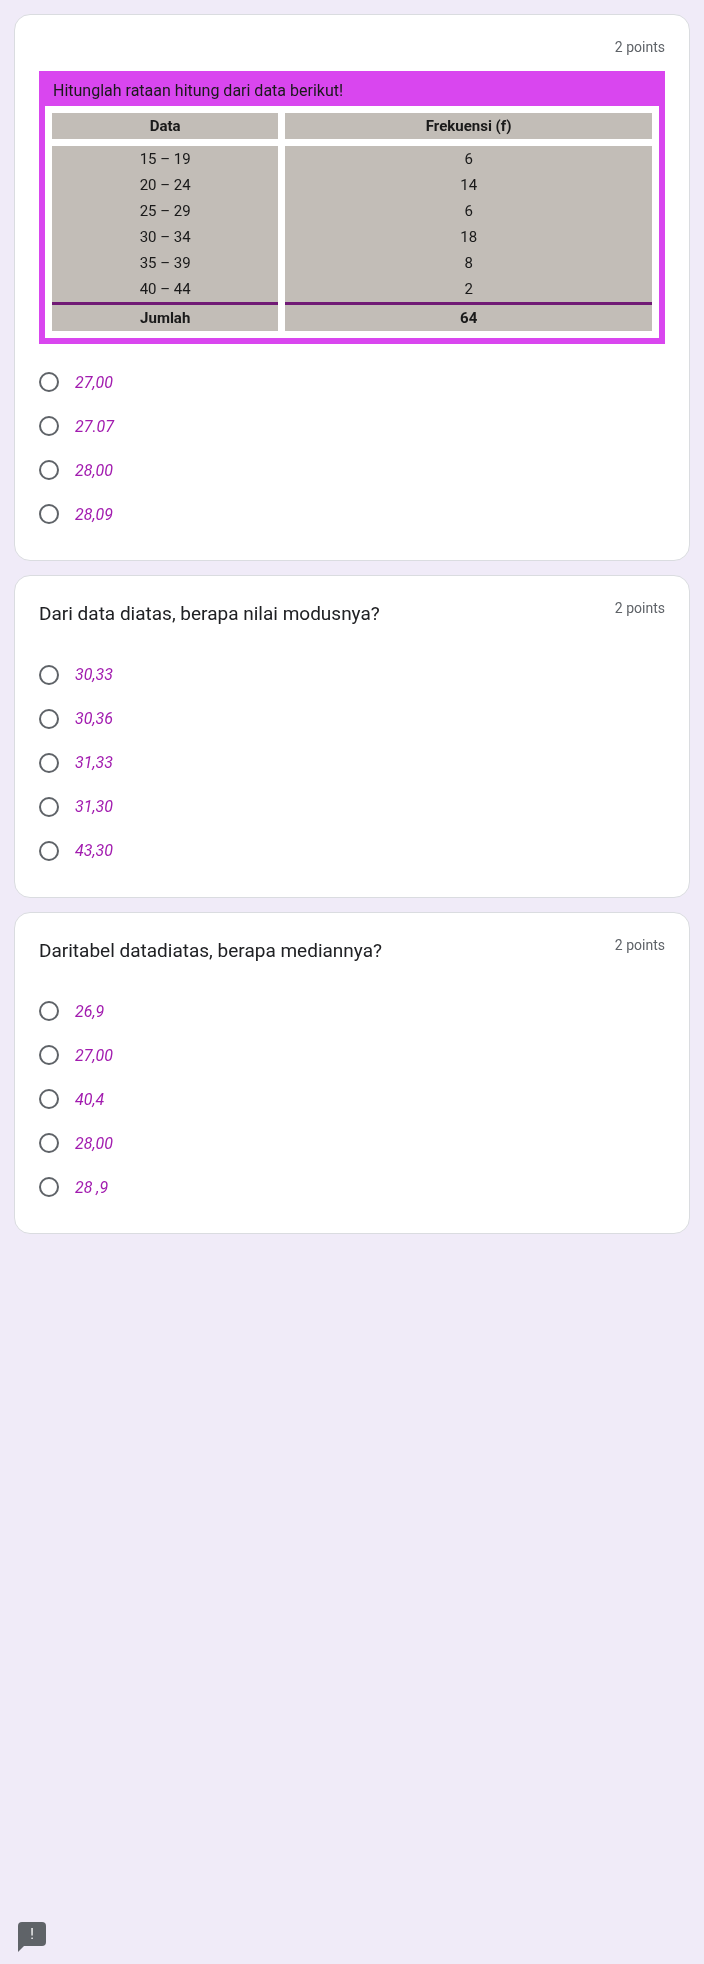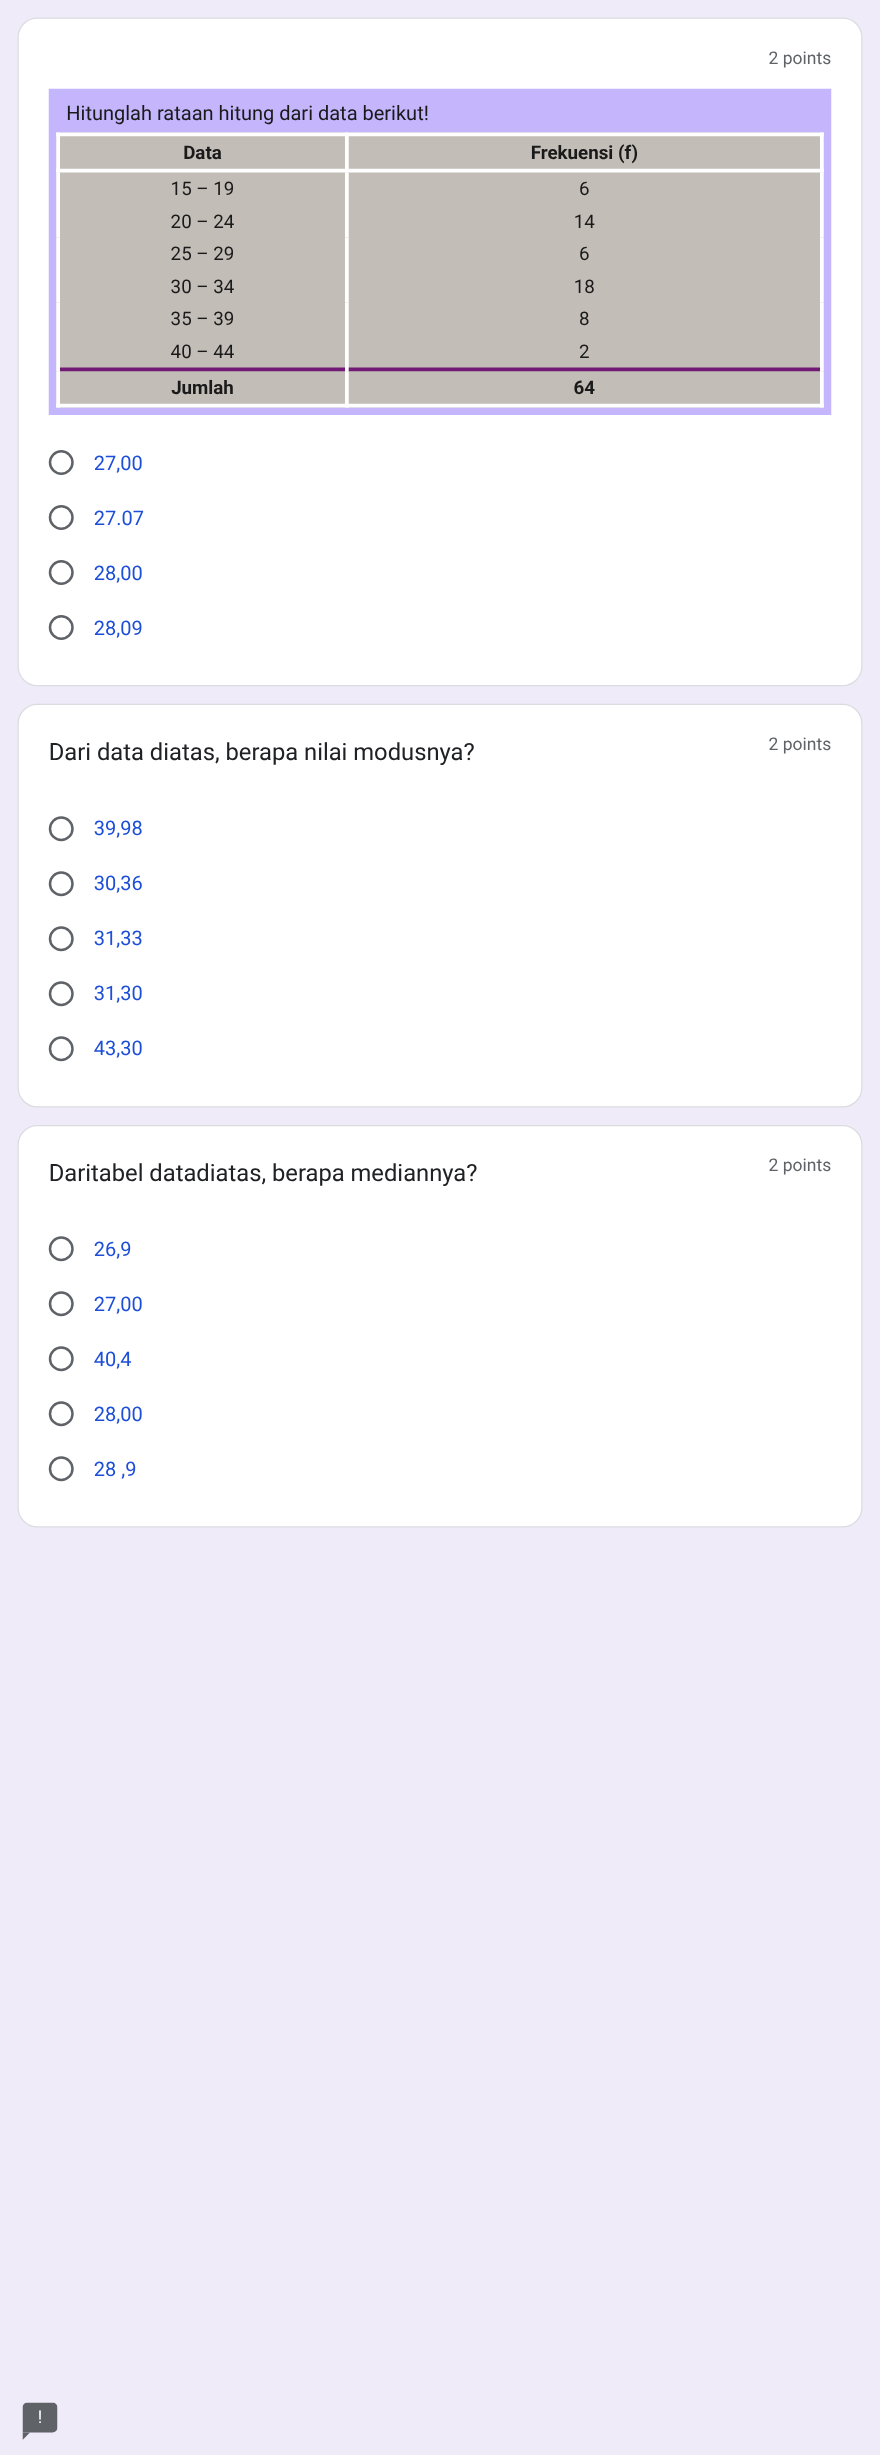--- a/index.html
+++ b/index.html
@@ -35,36 +35,36 @@
     line-height: 1.5;
     flex: 1;
     padding-right: 20px;
   }
   .question-header .qpoints {
     font-size: 14px;
     color: #5f6368;
     white-space: nowrap;
   }
   .image-block {
-    background: #c4b5fd;
+    background: #d946ef;
     padding: 6px;
     margin-bottom: 16px;
   }
   .image-title {
     font-size: 16px;
     padding: 4px 8px 6px;
     color: #1a1a1a;
   }
   table.freq {
     width: 100%;
     border-collapse: collapse;
     background: #c2bdb7;
   }
   table.freq th, table.freq td {
-    border: 3px solid #ffffff;
+    border: 7px solid #ffffff;
     text-align: center;
     padding: 4px 0;
     font-size: 15px;
     color: #1a1a1a;
   }
   table.freq th { font-weight: 700; }
   table.freq td.datacell, table.freq td.freqcell { border-top: none; border-bottom: none; }
   table.freq tr.sumrow td { font-weight: 700; border-top: 3px solid #701a75; }
   .options { margin-top: 12px; }
   .option {
@@ -73,21 +73,21 @@
     padding: 12px 0;
     cursor: pointer;
   }
   .radio {
     width: 20px; height: 20px;
     border: 2px solid #5f6368;
     border-radius: 50%;
     margin-right: 16px;
     flex-shrink: 0;
   }
-  .opt-label { font-size: 16px; color: #1d4ed8; }
+  .opt-label { font-size: 16px; color: #a21caf; font-style: italic; }
   .report-btn {
     position: fixed;
     left: 18px;
     bottom: 18px;
     width: 28px; height: 24px;
     background: #5f6368;
     border-radius: 4px 4px 4px 0;
     display: flex;
     align-items: center;
     justify-content: center;
@@ -172,21 +172,21 @@
   </div>
 
   <div class="card">
     <div class="question-header">
       <div class="qtext">Dari data diatas, berapa nilai modusnya?</div>
       <div class="qpoints">2 points</div>
     </div>
     <div class="options">
       <div class="option">
           <span class="radio"></span>
-          <span class="opt-label">39,98</span>
+          <span class="opt-label">30,33</span>
         </div>
       <div class="option">
           <span class="radio"></span>
           <span class="opt-label">30,36</span>
         </div>
       <div class="option">
           <span class="radio"></span>
           <span class="opt-label">31,33</span>
         </div>
       <div class="option">

